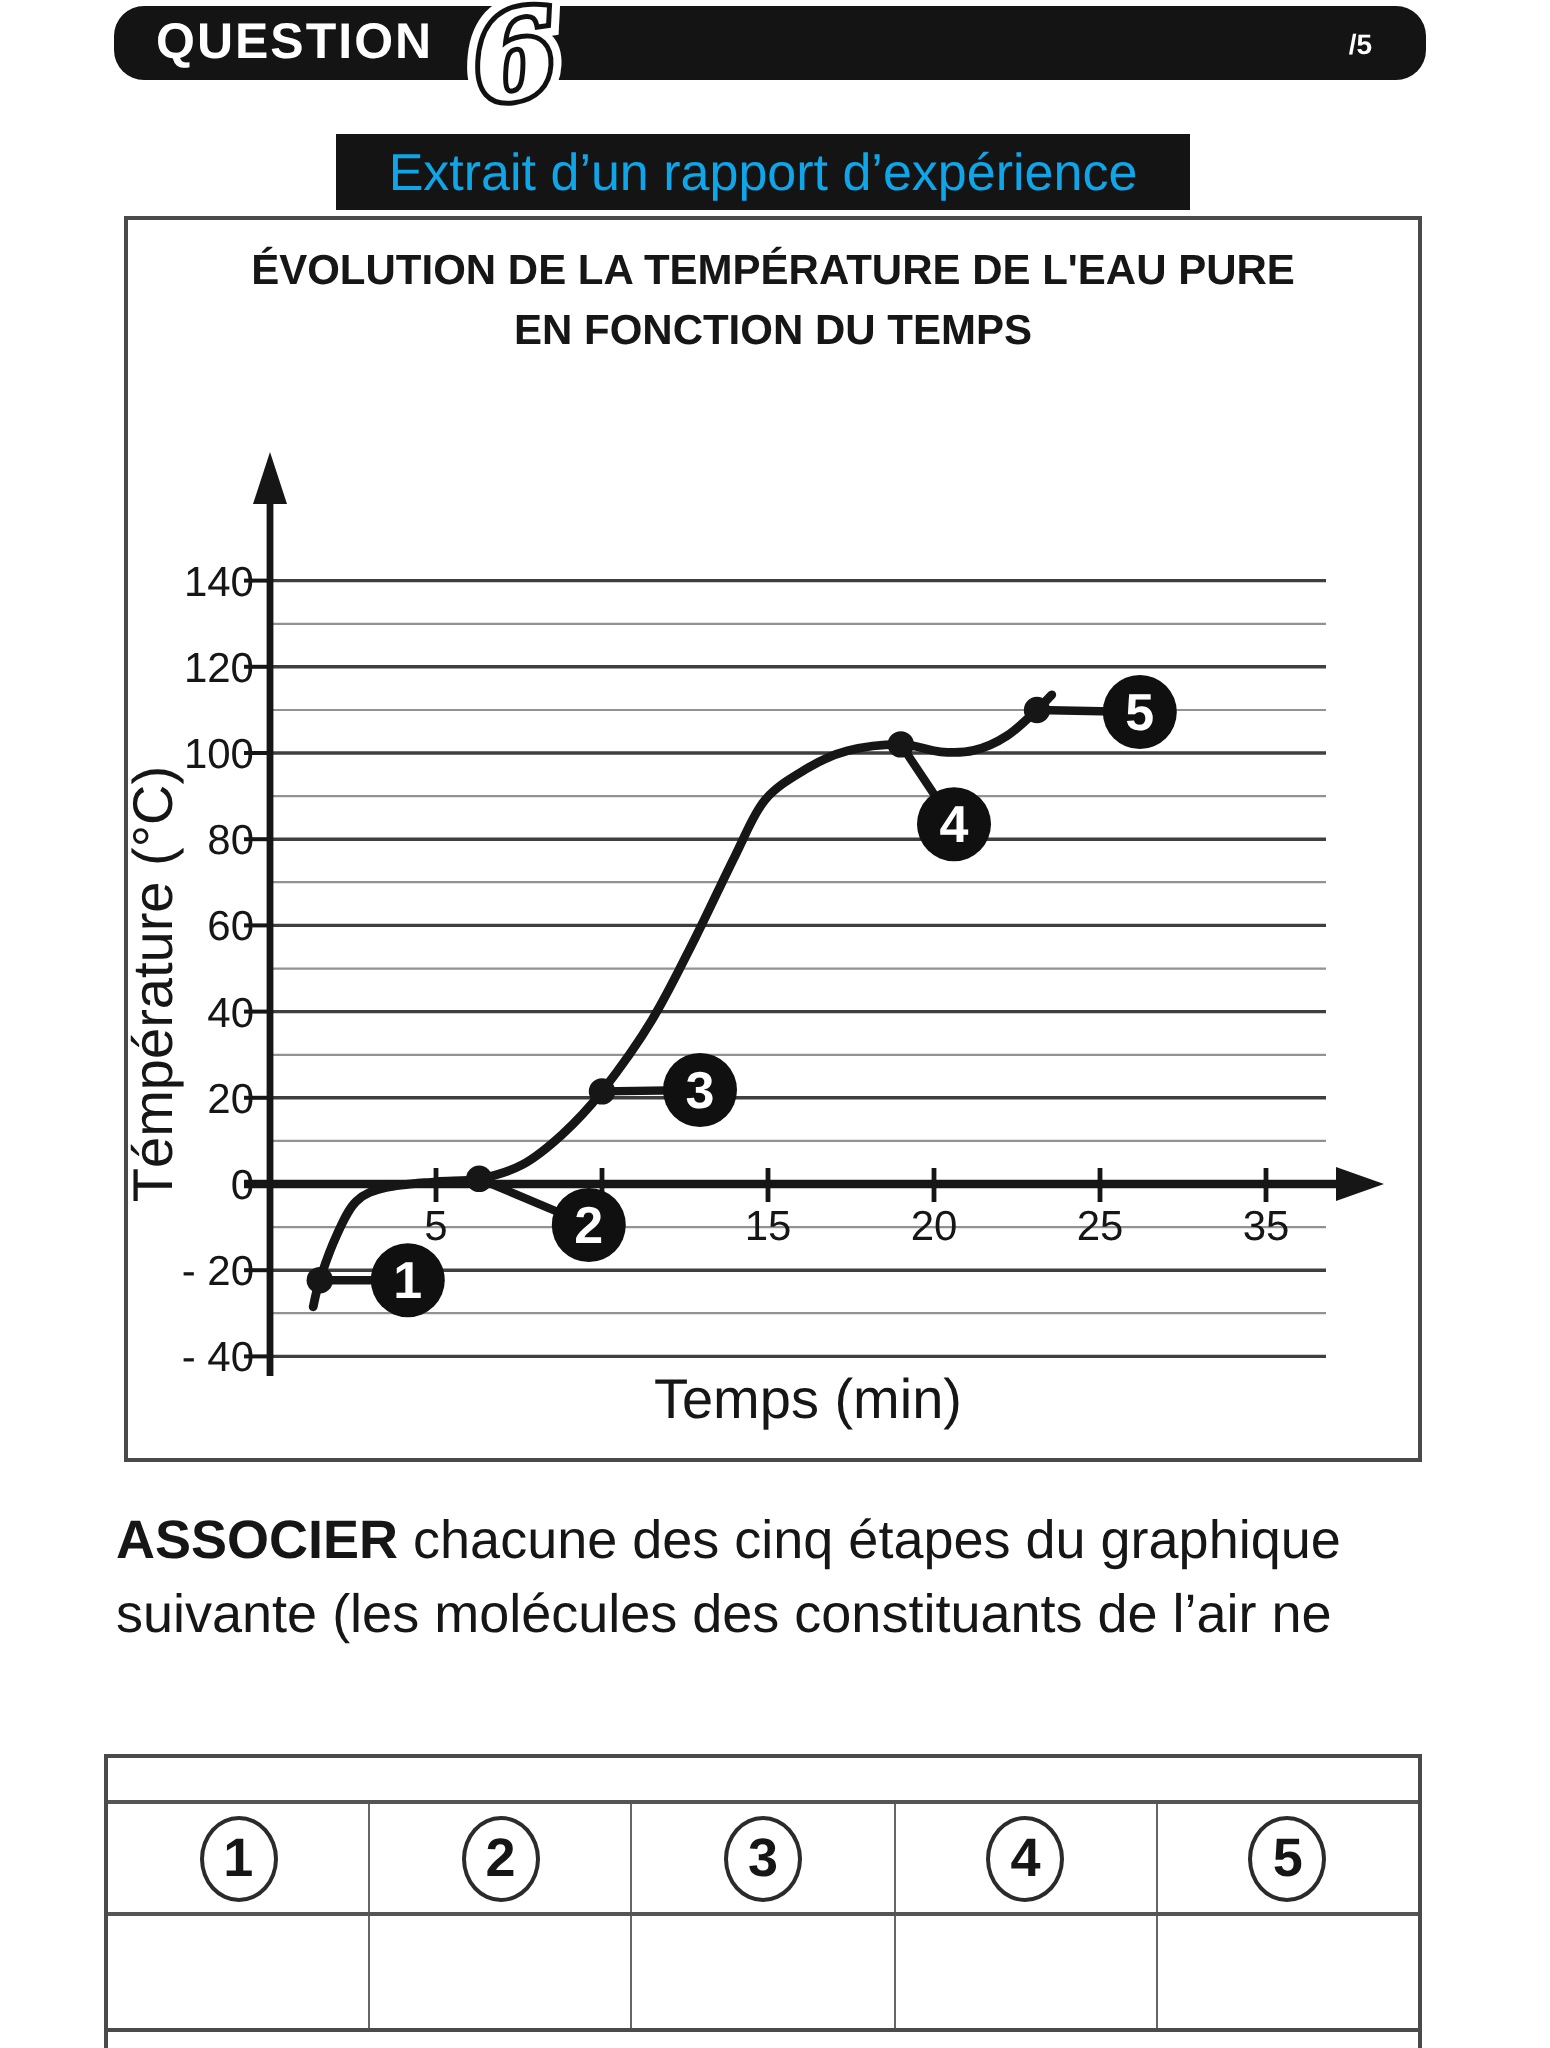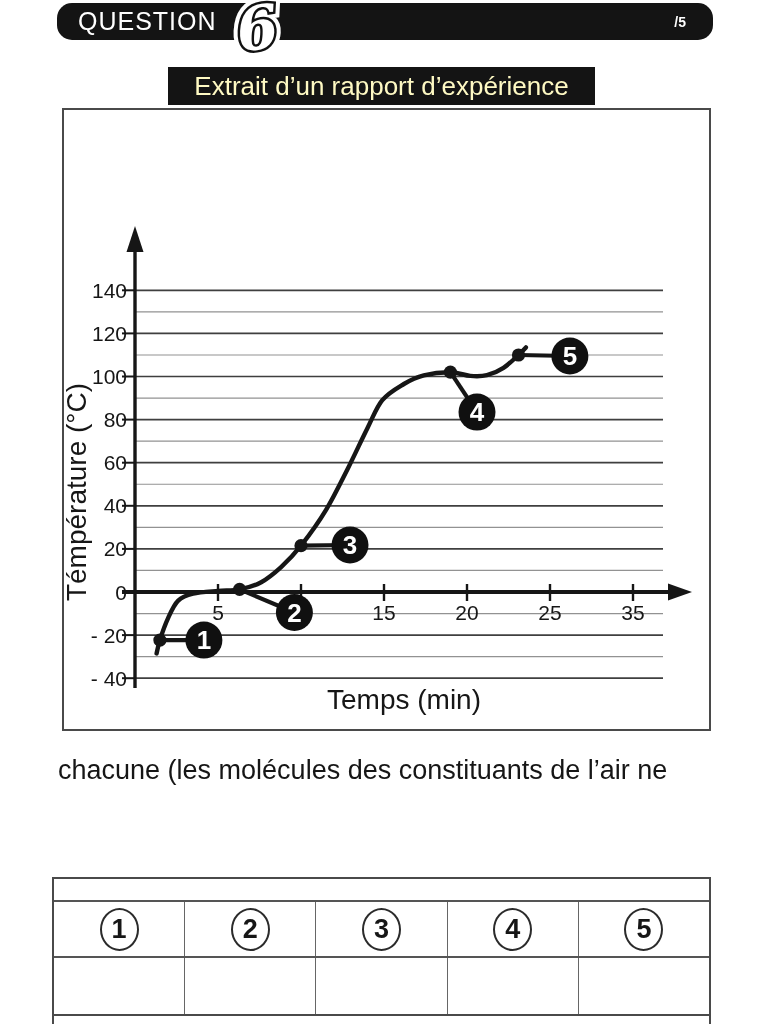--- a/index.html
+++ b/index.html
@@ -2,29 +2,29 @@
 <html><head>
 <meta charset="utf-8">
 <style>
   html,body{margin:0;padding:0;background:#fff;}
   body{width:775px;height:1024px;position:relative;overflow:hidden;
        font-family:"Liberation Sans","DejaVu Sans",sans-serif;color:#161616;}
 
   
   .pill{position:absolute;left:57px;top:3px;width:656px;height:37px;
         background:#141414;border-radius:15px;display:flex;align-items:center;}
-  .pill .qlabel{color:#fff;font-weight:normal;font-size:25px;letter-spacing:1px;
+  .pill .qlabel{color:#fff;font-weight:bold;font-size:25px;letter-spacing:1px;
         padding-left:21px;text-align:right;}
   .pill .score{margin-left:auto;color:#fff;font-weight:bold;font-size:14px;
         padding-right:27px;}
   .qnum-svg{position:absolute;left:221px;top:-7px;width:74px;height:74px;}
 
   
   .banner{position:absolute;left:168px;top:67px;width:427px;height:38px;
-        background:#141414;color:#fef9c3;display:flex;align-items:center;
+        background:#141414;color:#0ea5e9;display:flex;align-items:center;
         justify-content:center;font-size:26px;}
 
   
   .chartbox{position:absolute;left:62px;top:108px;width:649px;height:623px;
         border:2px solid #4a4a4a;box-sizing:border-box;background:#fff;}
   .charttitle{margin-top:11px;text-align:center;font-weight:bold;
         font-size:21px;line-height:30px;}
   .plot{position:absolute;left:0;top:0;width:100%;height:100%;}
   .plot svg{display:block;}
 
@@ -141,24 +141,29 @@
         <line x1="386.4" y1="262.2" x2="413.0" y2="302.1" stroke="#161616" stroke-width="4.2"></line>
         <circle cx="386.4" cy="262.2" r="6.6" fill="#161616"></circle>
         <circle cx="413.0" cy="302.1" r="18.5" fill="#101010"></circle>
         <text x="413.0" y="311.1" font-size="26" font-weight="bold" fill="#ffffff" text-anchor="middle">4</text>
         <line x1="454.5" y1="245.0" x2="505.9" y2="246.0" stroke="#161616" stroke-width="4.2"></line>
         <circle cx="454.5" cy="245.0" r="6.6" fill="#161616"></circle>
         <circle cx="505.9" cy="246.0" r="18.5" fill="#101010"></circle>
         <text x="505.9" y="255.0" font-size="26" font-weight="bold" fill="#ffffff" text-anchor="middle">5</text>
       </svg>
     </div>
+  <div class="charttitle" style="position:relative;z-index:2;">
+    <div>ÉVOLUTION DE LA TEMPÉRATURE DE L'EAU PURE</div>
+    <div>EN FONCTION DU TEMPS</div>
+  </div>
 </div>
 
 <div class="instr">
-  <div>chacune (les molécules des constituants de l’air ne</div>
+  <div><b>ASSOCIER</b><span> chacune des cinq étapes du graphique</span></div>
+  <div>suivante (les molécules des constituants de l’air ne</div>
 </div>
 
 <div class="qtable">
   <div class="strip"></div>
   <div class="hrow">
     <div class="cell">
         <span class="circnum">1</span>
       </div>
     <div class="cell">
         <span class="circnum">2</span>

